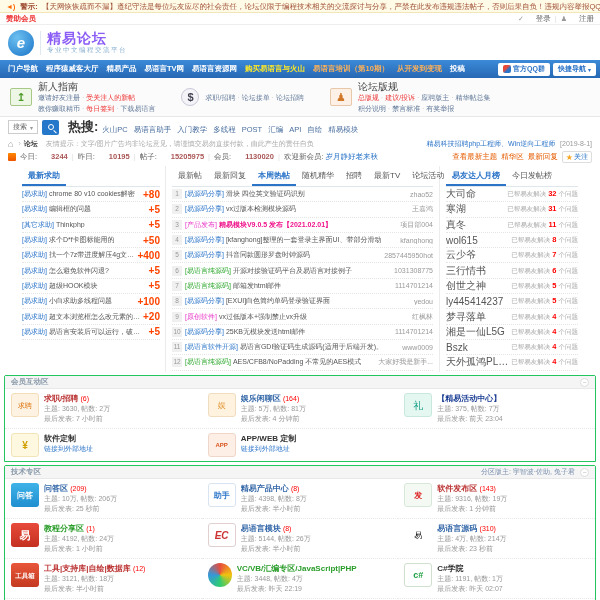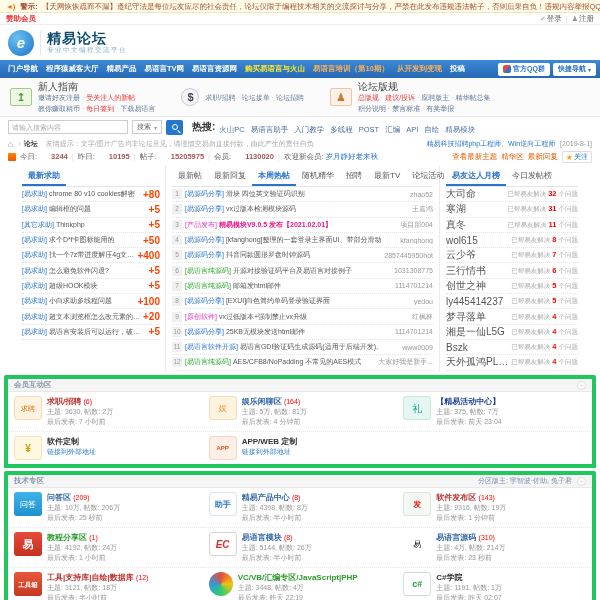--- a/index.html
+++ b/index.html
@@ -6,29 +6,29 @@
   html,body{width:600px;height:600px;overflow:hidden;background:#fff;font-family:"Liberation Sans","DejaVu Sans",sans-serif}
   a{cursor:pointer}
   
   .warnbar{height:13px;line-height:13px;background:#fffbe6;border-bottom:1px solid #f2e6b8;font-size:7.5px;color:#a05038;padding:0 6px;white-space:nowrap;overflow:hidden}
   .spk{color:#f60;font-size:7px;margin-right:3px;font-weight:bold}
   .warn-label{font-weight:bold;margin-right:2px}
   
   .userbar{height:12px;line-height:12px;display:flex;justify-content:space-between;align-items:center;padding:0 6px;background:#fff;border-bottom:1px solid #eee;font-size:7.5px}
   .sponsor{color:#e33;font-weight:bold;text-decoration:none}
   .ub-right{display:flex;align-items:center;gap:4px;color:#888}
-  .ub-right a{color:#666;text-decoration:none;display:flex;align-items:center;gap:1px}
+  .ub-right a{color:#666;text-decoration:none;display:flex;align-items:center;gap:12px}
   .ub-right .g{color:#999;font-size:7px}
   .ub-right .sep{color:#ddd}
   
   .header{height:35px;display:flex;align-items:center;padding:0 8px;background:#fff}
   .logo{display:flex;align-items:center;text-decoration:none}
   .logo-circle{width:26px;height:26px;border-radius:50%;background:radial-gradient(circle at 35% 30%,#6cc0f0,#1a74c8);color:#fff;display:flex;align-items:center;justify-content:center;font-size:15px;font-weight:bold;font-style:italic;flex:none}
   .logo-text{margin-left:6px;border-left:1px solid #e0e8f0;padding-left:6px}
-  .site-name{font-size:14px;font-weight:bold;color:#0c4a6e;letter-spacing:1px;line-height:15px}
+  .site-name{font-size:14px;font-weight:bold;color:#8b5cf6;letter-spacing:1px;line-height:15px}
   .tagline{font-size:6.5px;color:#8ab0d0;letter-spacing:1.5px}
   
   .mainnav{height:18px;background:linear-gradient(#3c8ad8,#2668b4);display:flex;justify-content:space-between;align-items:center;padding:0 4px}
   .nav-items{display:flex;align-items:center;overflow:hidden;white-space:nowrap}
   .nav-item{color:#fff;font-size:7.5px;font-weight:bold;padding:0 4px;text-decoration:none;line-height:18px;white-space:nowrap}
   .nav-yellow{color:#ffe926}
   .nav-orange{color:#ffb157}
   .nav-right{display:flex;gap:3px;align-items:center;flex:none}
   .qq-btn,.quick-btn{background:#fff;border-radius:2px;color:#2b74c8;font-size:7px;height:13px;padding:0 5px;text-decoration:none;display:flex;align-items:center;gap:2px;font-weight:bold}
   .qq-ic{width:8px;height:8px;border-radius:2px;background:linear-gradient(135deg,#e84a3a 40%,#2b74c8 60%);flex:none}
@@ -47,21 +47,21 @@
   .glinks a+a::before{content:" · ";color:#ccc}
   
   .searchrow{height:20px;display:flex;align-items:center;padding:0 8px;gap:4px;background:#fff}
   .sinput{width:120px;height:14px;border:1px solid #ccc;font-size:7px;padding:0 3px;color:#333;outline:none}
   .sinput::placeholder{color:#aaa}
   .ssel{height:14px;border:1px solid #ccc;display:flex;align-items:center;font-size:7px;color:#666;padding:0 4px;gap:3px;background:#fff}
   .ssel .caret{color:#999}
   .sbtn{width:17px;height:15px;background:#2577c9;border:none;border-radius:2px;display:flex;align-items:center;justify-content:center;cursor:pointer}
   .mag{width:6px;height:6px;border:1.3px solid #fff;border-radius:50%;position:relative;display:block}
   .mag::after{content:"";position:absolute;width:3.5px;height:1.3px;background:#fff;transform:rotate(45deg);left:4px;top:5.5px}
-  .hot-label{font-size:10px;font-weight:bold;color:#333;margin-left:5px;flex:none}
+  .hot-label{font-size:13px;font-weight:bold;color:#333;margin-left:5px;flex:none}
   .hotlinks{white-space:nowrap;overflow:hidden}
   .hotlinks a{font-size:7.5px;color:#4a6f9f;margin-right:6px;text-decoration:none}
   
   .crumbrow{height:13px;display:flex;align-items:center;padding:0 8px;font-size:7px;color:#999}
   .home-ic{color:#888;font-size:9px;margin-right:2px;text-decoration:none}
   .crumb-arrow{margin:0 3px;color:#bbb}
   .crumb-forum{color:#444;font-weight:bold;text-decoration:none}
   .notice{margin-left:8px;color:#aaa;white-space:nowrap;overflow:hidden}
   .crumb-right{margin-left:auto;white-space:nowrap;flex:none}
   .job-ad{color:#2b74c8;text-decoration:none}
@@ -94,21 +94,21 @@
   .tag-magenta{color:#e838c8}
   .ttl{font-size:7px;color:#555;text-decoration:none;flex:1;min-width:0;overflow:hidden;white-space:nowrap;text-overflow:ellipsis}
   .ttl-magenta{color:#f0148c;font-weight:bold}
   .reward{font-size:10px;color:#f40;font-weight:bold;margin-left:3px;flex:none}
   .rank{width:10px;height:10px;line-height:10px;background:#f0f0f0;color:#999;font-size:6.5px;text-align:center;margin-right:3px;flex:none}
   .author{font-size:7px;color:#999;margin-left:4px;max-width:58px;overflow:hidden;white-space:nowrap;text-overflow:ellipsis;flex:none;text-decoration:none}
   .helper-name{font-size:10px;color:#555;flex:1;min-width:0;overflow:hidden;white-space:nowrap;text-overflow:ellipsis;text-decoration:none}
   .solved{font-size:6.5px;color:#aaa;flex:none;white-space:nowrap}
   .solved b{color:#f00;font-size:7.5px;margin:0 2px}
   
-  .zone{margin:3px 4px 0;border:4px solid #22c55e;border-radius:2px 2px 0 0;background:#fff}
+  .zone{margin:3px 4px 0;border:1px solid #22c55e;border-radius:2px 2px 0 0;background:#fff}
   .zhead{height:13px;background:#f5f5f5;border-bottom:1px solid #e8e8e8;display:flex;align-items:center;padding:0 6px;font-size:7.5px}
   .ztitle{color:#8a9aaa;font-weight:bold}
   .zright{margin-left:auto;display:flex;align-items:center;gap:5px}
   .zmods{color:#7a8fae;font-size:7px}
   .zcollapse{width:9px;height:9px;line-height:7px;text-align:center;border:1px solid #ddd;border-radius:50%;color:#bbb;font-size:7px;background:#fff;cursor:pointer}
   .zrow{display:flex;border-bottom:1px dotted #e8e8e8}
   .zrow:last-child{border-bottom:none}
   .fcell{width:33.333%;display:flex;padding:4px 6px;align-items:flex-start;min-height:30px}
   .zgrid{display:flex;flex-wrap:wrap}
   .zgrid .fcell{border-bottom:1px dotted #e8e8e8;min-height:33px}
@@ -123,21 +123,21 @@
   .n-blue{color:#3568a8}
   .n-green{color:#2a9d2a}
   .n-navy{color:#1c3f94}
   .n-dark{color:#333}
   
   .ic-job{background:#fef3e2;color:#d86c00;border:1px solid #f3ddb8;font-size:7px}
   .ic-fun{background:#fff3e0;color:#e08f2a;border:1px solid #f0ddc0}
   .ic-gift{background:#e4f7f1;color:#18a085;border:1px solid #c8e8de;font-size:10px}
   .ic-custom{background:#fff8e1;color:#d09e00;border:1px solid #f0e4b8;font-size:10px;font-weight:bold}
   .ic-app{background:#fdeee6;color:#d9541e;border:1px solid #f0d6c8;font-size:6px;font-weight:bold}
-  .ic-qa{background:linear-gradient(#3fb3e8,#1f8fd0);color:#fff;font-weight:normal}
+  .ic-qa{background:linear-gradient(#3fb3e8,#1f8fd0);color:#fff;font-weight:bold}
   .ic-helper{background:#fff;border:1px solid #d8e4f0;color:#2b74c8;font-weight:bold}
   .ic-release{background:#f4f9f4;border:1px solid #d8e8d8;color:#d22;font-weight:bold}
   .ic-e{background:linear-gradient(#e84a3a,#c43020);color:#fff;font-size:11px;font-weight:bold}
   .ic-ec{background:#fff;border:1px solid #e0d0d0;color:#c33;font-style:italic;font-weight:bold;font-size:10px}
   .ic-tool{background:linear-gradient(#e8563a,#c43a20);color:#fff;font-size:6.5px;font-weight:bold}
   .ic-vc{background:conic-gradient(#e74c3c,#f1c40f,#2ecc71,#3498db,#e74c3c);border-radius:50%;width:24px}
   .ic-cs{background:#fff;border:1px solid #cfe0cf;color:#1b9e3f;font-weight:bold;font-size:9px}
 </style>
 </head>
 <body>
@@ -218,21 +218,20 @@
     <span class="gicon gi-rules">♟</span>
     <div class="gbody">
       <div class="gtitle">论坛版规</div>
       <div class="glinks"><a class="hot">总版规</a><a class="hot">建议/投诉</a><a>应聘版主</a><a>精华帖总集</a></div>
       <div class="glinks"><a>积分说明</a><a>禁言标准</a><a>有奖举报</a></div>
     </div>
   </div>
 </div>
 
 <div class="searchrow">
-  <input class="sinput" placeholder="请输入搜索内容" style="">
   <div class="ssel">
       <span>搜索</span>
       <span class="caret">▾</span>
     </div>
   <button class="sbtn">
       <span class="mag"></span>
     </button>
   <span class="hot-label">热搜:</span>
   <div class="hotlinks"><a>火山PC</a><a>易语言助手</a><a>入门教学</a><a>多线程</a><a>POST</a><a>汇编</a><a>API</a><a>自绘</a><a>精易模块</a></div>
 </div>

